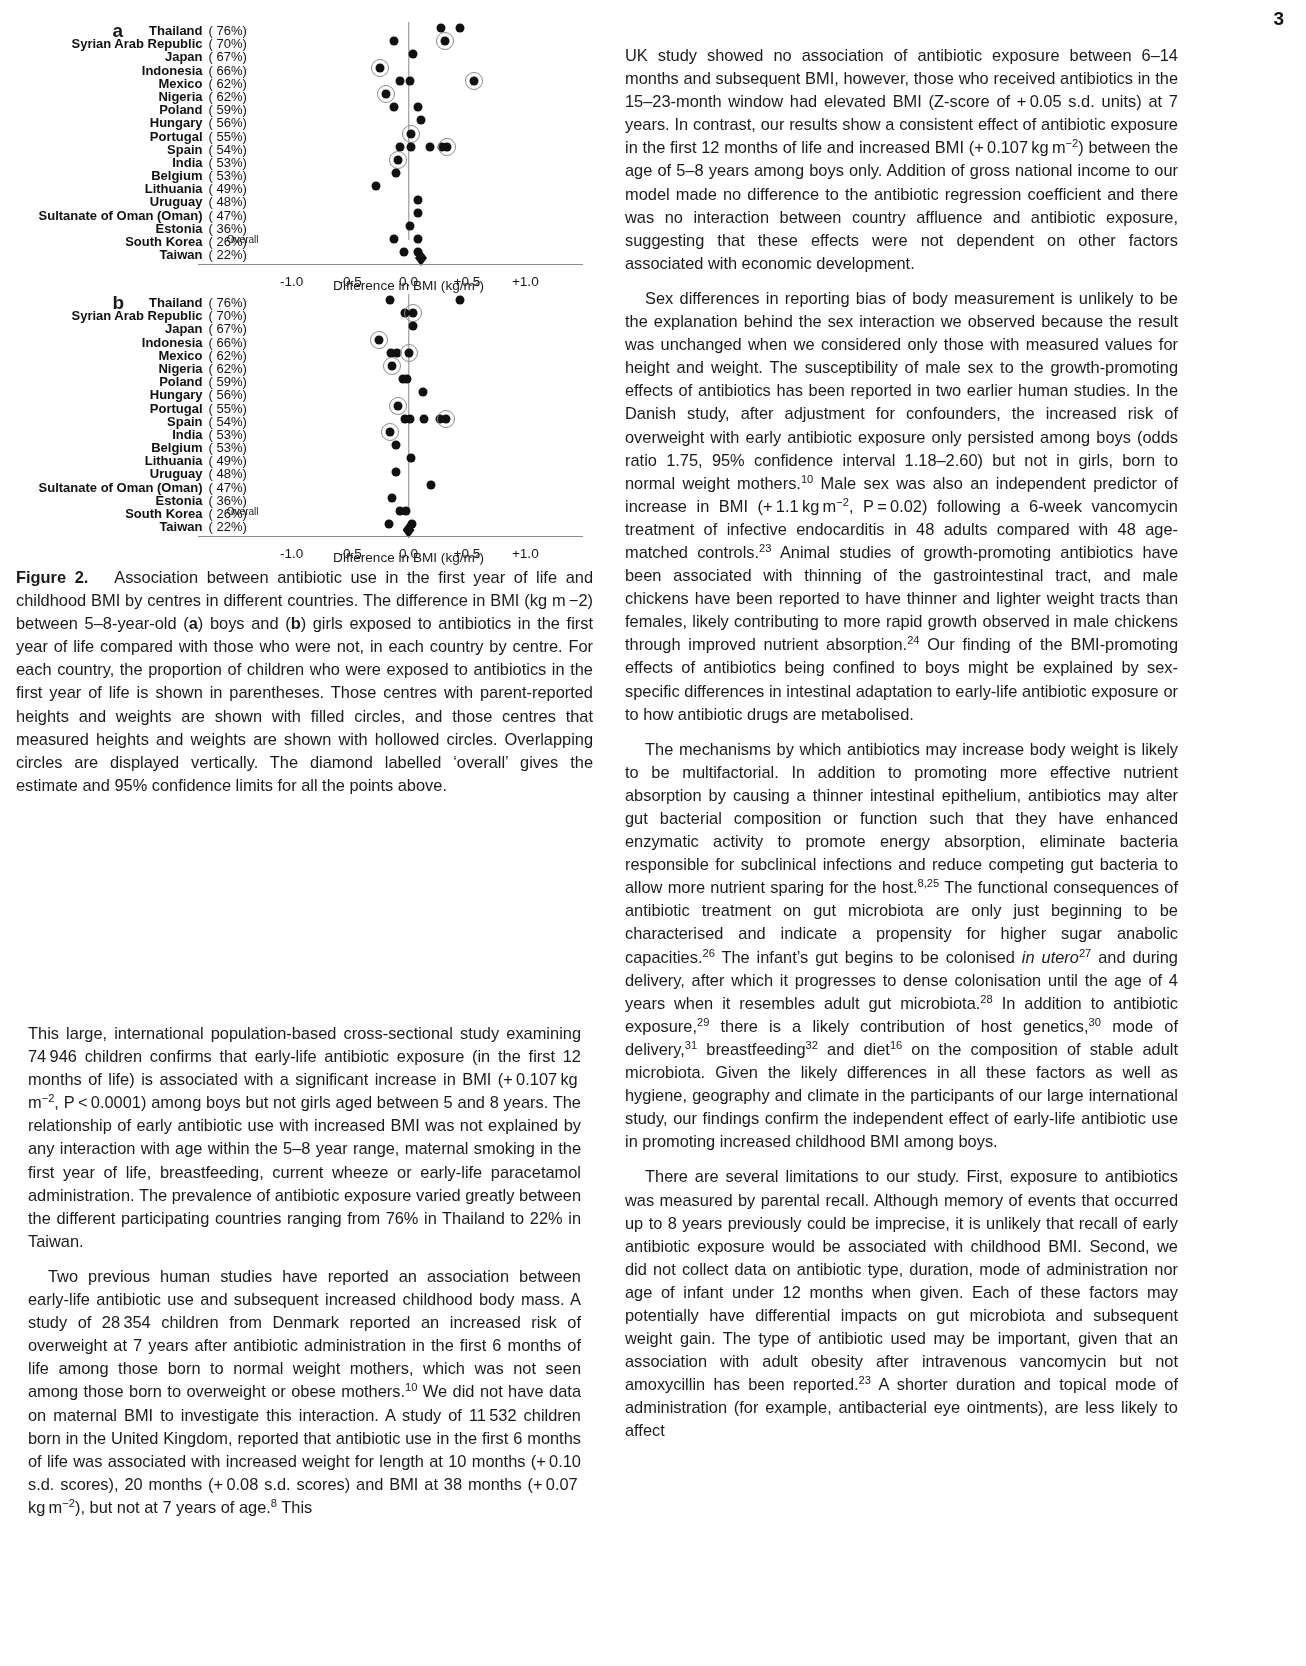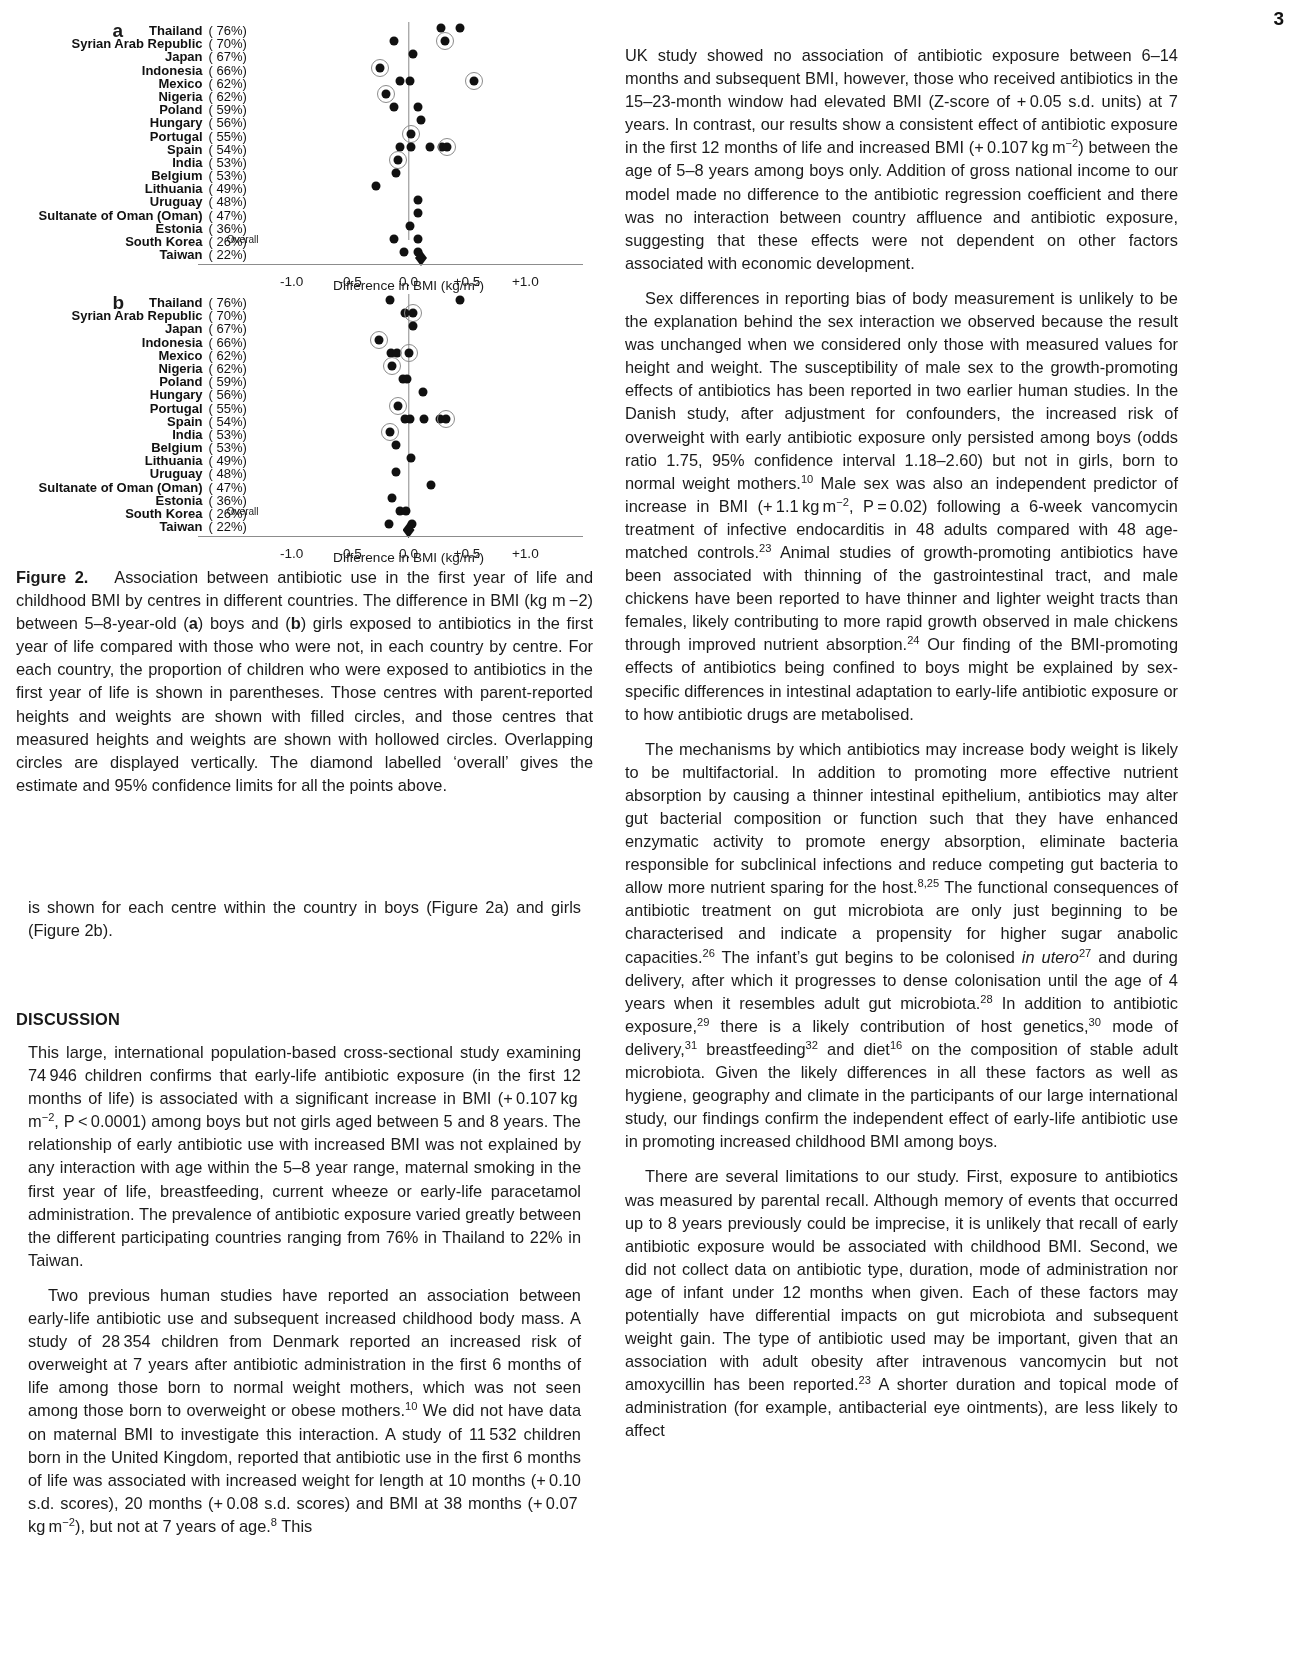--- a/index.html
+++ b/index.html
@@ -360,26 +360,22 @@
         </div>
       <div class="axis-title">Difference in BMI (kg/m²)</div>
     </div>
 
     <div class="fig-caption">
       <span class="fig-label">Figure 2.</span>
       &nbsp;&nbsp;<span id="cap-text">Association between antibiotic use in the first year of life and childhood BMI by centres in different countries. The difference in BMI (kg m −2) between 5–8-year-old <span>(</span><b>a</b><span>)</span> boys and <span>(</span><b>b</b><span>)</span> girls exposed to antibiotics in the first year of life compared with those who were not, in each country by centre. For each country, the proportion of children who were exposed to antibiotics in the first year of life is shown in parentheses. Those centres with parent-reported heights and weights are shown with filled circles, and those centres that measured heights and weights are shown with hollowed circles. Overlapping circles are displayed vertically. The diamond labelled ‘overall’ gives the estimate and 95% confidence limits for all the points above.</span>
     </div>
   </div>
 
-  <div class="left-flow">
-    <p class="body-text">is shown for each centre within the country in boys (Figure 2a) and girls (Figure 2b).</p>
-  </div>
 
   <div class="left-flow2">
-    <div class="section-head">DISCUSSION</div>
     <p class="body-text"><span>This large, international population-based cross-sectional study examining 74 946 children confirms that early-life antibiotic exposure (in the first 12 months of life) is associated with a significant increase in BMI (+ 0.107 kg m</span><sup>−2</sup><span>, P &lt; 0.0001) among boys but not girls aged between 5 and 8 years. The relationship of early antibiotic use with increased BMI was not explained by any interaction with age within the 5–8 year range, maternal smoking in the first year of life, breastfeeding, current wheeze or early-life paracetamol administration. The prevalence of antibiotic exposure varied greatly between the different participating countries ranging from 76% in Thailand to 22% in Taiwan.</span></p>
     <p class="body-text indent"><span>Two previous human studies have reported an association between early-life antibiotic use and subsequent increased childhood body mass. A study of 28 354 children from Denmark reported an increased risk of overweight at 7 years after antibiotic administration in the first 6 months of life among those born to normal weight mothers, which was not seen among those born to overweight or obese mothers.</span><sup>10</sup><span> We did not have data on maternal BMI to investigate this interaction. A study of 11 532 children born in the United Kingdom, reported that antibiotic use in the first 6 months of life was associated with increased weight for length at 10 months (+ 0.10 s.d. scores), 20 months (+ 0.08 s.d. scores) and BMI at 38 months (+ 0.07 kg m</span><sup>−2</sup><span>), but not at 7 years of age.</span><sup>8</sup><span> This</span></p>
   </div>
 
   <div class="right-flow">
     <p class="body-text"><span>UK study showed no association of antibiotic exposure between 6–14 months and subsequent BMI, however, those who received antibiotics in the 15–23-month window had elevated BMI (Z-score of + 0.05 s.d. units) at 7 years. In contrast, our results show a consistent effect of antibiotic exposure in the first 12 months of life and increased BMI (+ 0.107 kg m</span><sup>−2</sup><span>) between the age of 5–8 years among boys only. Addition of gross national income to our model made no difference to the antibiotic regression coefficient and there was no interaction between country affluence and antibiotic exposure, suggesting that these effects were not dependent on other factors associated with economic development.</span></p>
 
     <p class="body-text indent"><span>Sex differences in reporting bias of body measurement is unlikely to be the explanation behind the sex interaction we observed because the result was unchanged when we considered only those with measured values for height and weight. The susceptibility of male sex to the growth-promoting effects of antibiotics has been reported in two earlier human studies. In the Danish study, after adjustment for confounders, the increased risk of overweight with early antibiotic exposure only persisted among boys (odds ratio 1.75, 95% confidence interval 1.18–2.60) but not in girls, born to normal weight mothers.</span><sup>10</sup><span> Male sex was also an independent predictor of increase in BMI (+ 1.1 kg m</span><sup>−2</sup><span>, P = 0.02) following a 6-week vancomycin treatment of infective endocarditis in 48 adults compared with 48 age-matched controls.</span><sup>23</sup><span> Animal studies of growth-promoting antibiotics have been associated with thinning of the gastrointestinal tract, and male chickens have been reported to have thinner and lighter weight tracts than females, likely contributing to more rapid growth observed in male chickens through improved nutrient absorption.</span><sup>24</sup><span> Our finding of the BMI-promoting effects of antibiotics being confined to boys might be explained by sex-specific differences in intestinal adaptation to early-life antibiotic exposure or to how antibiotic drugs are metabolised.</span></p>
 
     <p class="body-text indent"><span>The mechanisms by which antibiotics may increase body weight is likely to be multifactorial. In addition to promoting more effective nutrient absorption by causing a thinner intestinal epithelium, antibiotics may alter gut bacterial composition or function such that they have enhanced enzymatic activity to promote energy absorption, eliminate bacteria responsible for subclinical infections and reduce competing gut bacteria to allow more nutrient sparing for the host.</span><sup>8,25</sup><span> The functional consequences of antibiotic treatment on gut microbiota are only just beginning to be characterised and indicate a propensity for higher sugar anabolic capacities.</span><sup>26</sup><span> The infant’s gut begins to be colonised </span><span class="ital">in utero</span><sup>27</sup><span> and during delivery, after which it progresses to dense colonisation until the age of 4 years when it resembles adult gut microbiota.</span><sup>28</sup><span> In addition to antibiotic exposure,</span><sup>29</sup><span> there is a likely contribution of host genetics,</span><sup>30</sup><span> mode of delivery,</span><sup>31</sup><span> breastfeeding</span><sup>32</sup><span> and diet</span><sup>16</sup><span> on the composition of stable adult microbiota. Given the likely differences in all these factors as well as hygiene, geography and climate in the participants of our large international study, our findings confirm the independent effect of early-life antibiotic use in promoting increased childhood BMI among boys.</span></p>

